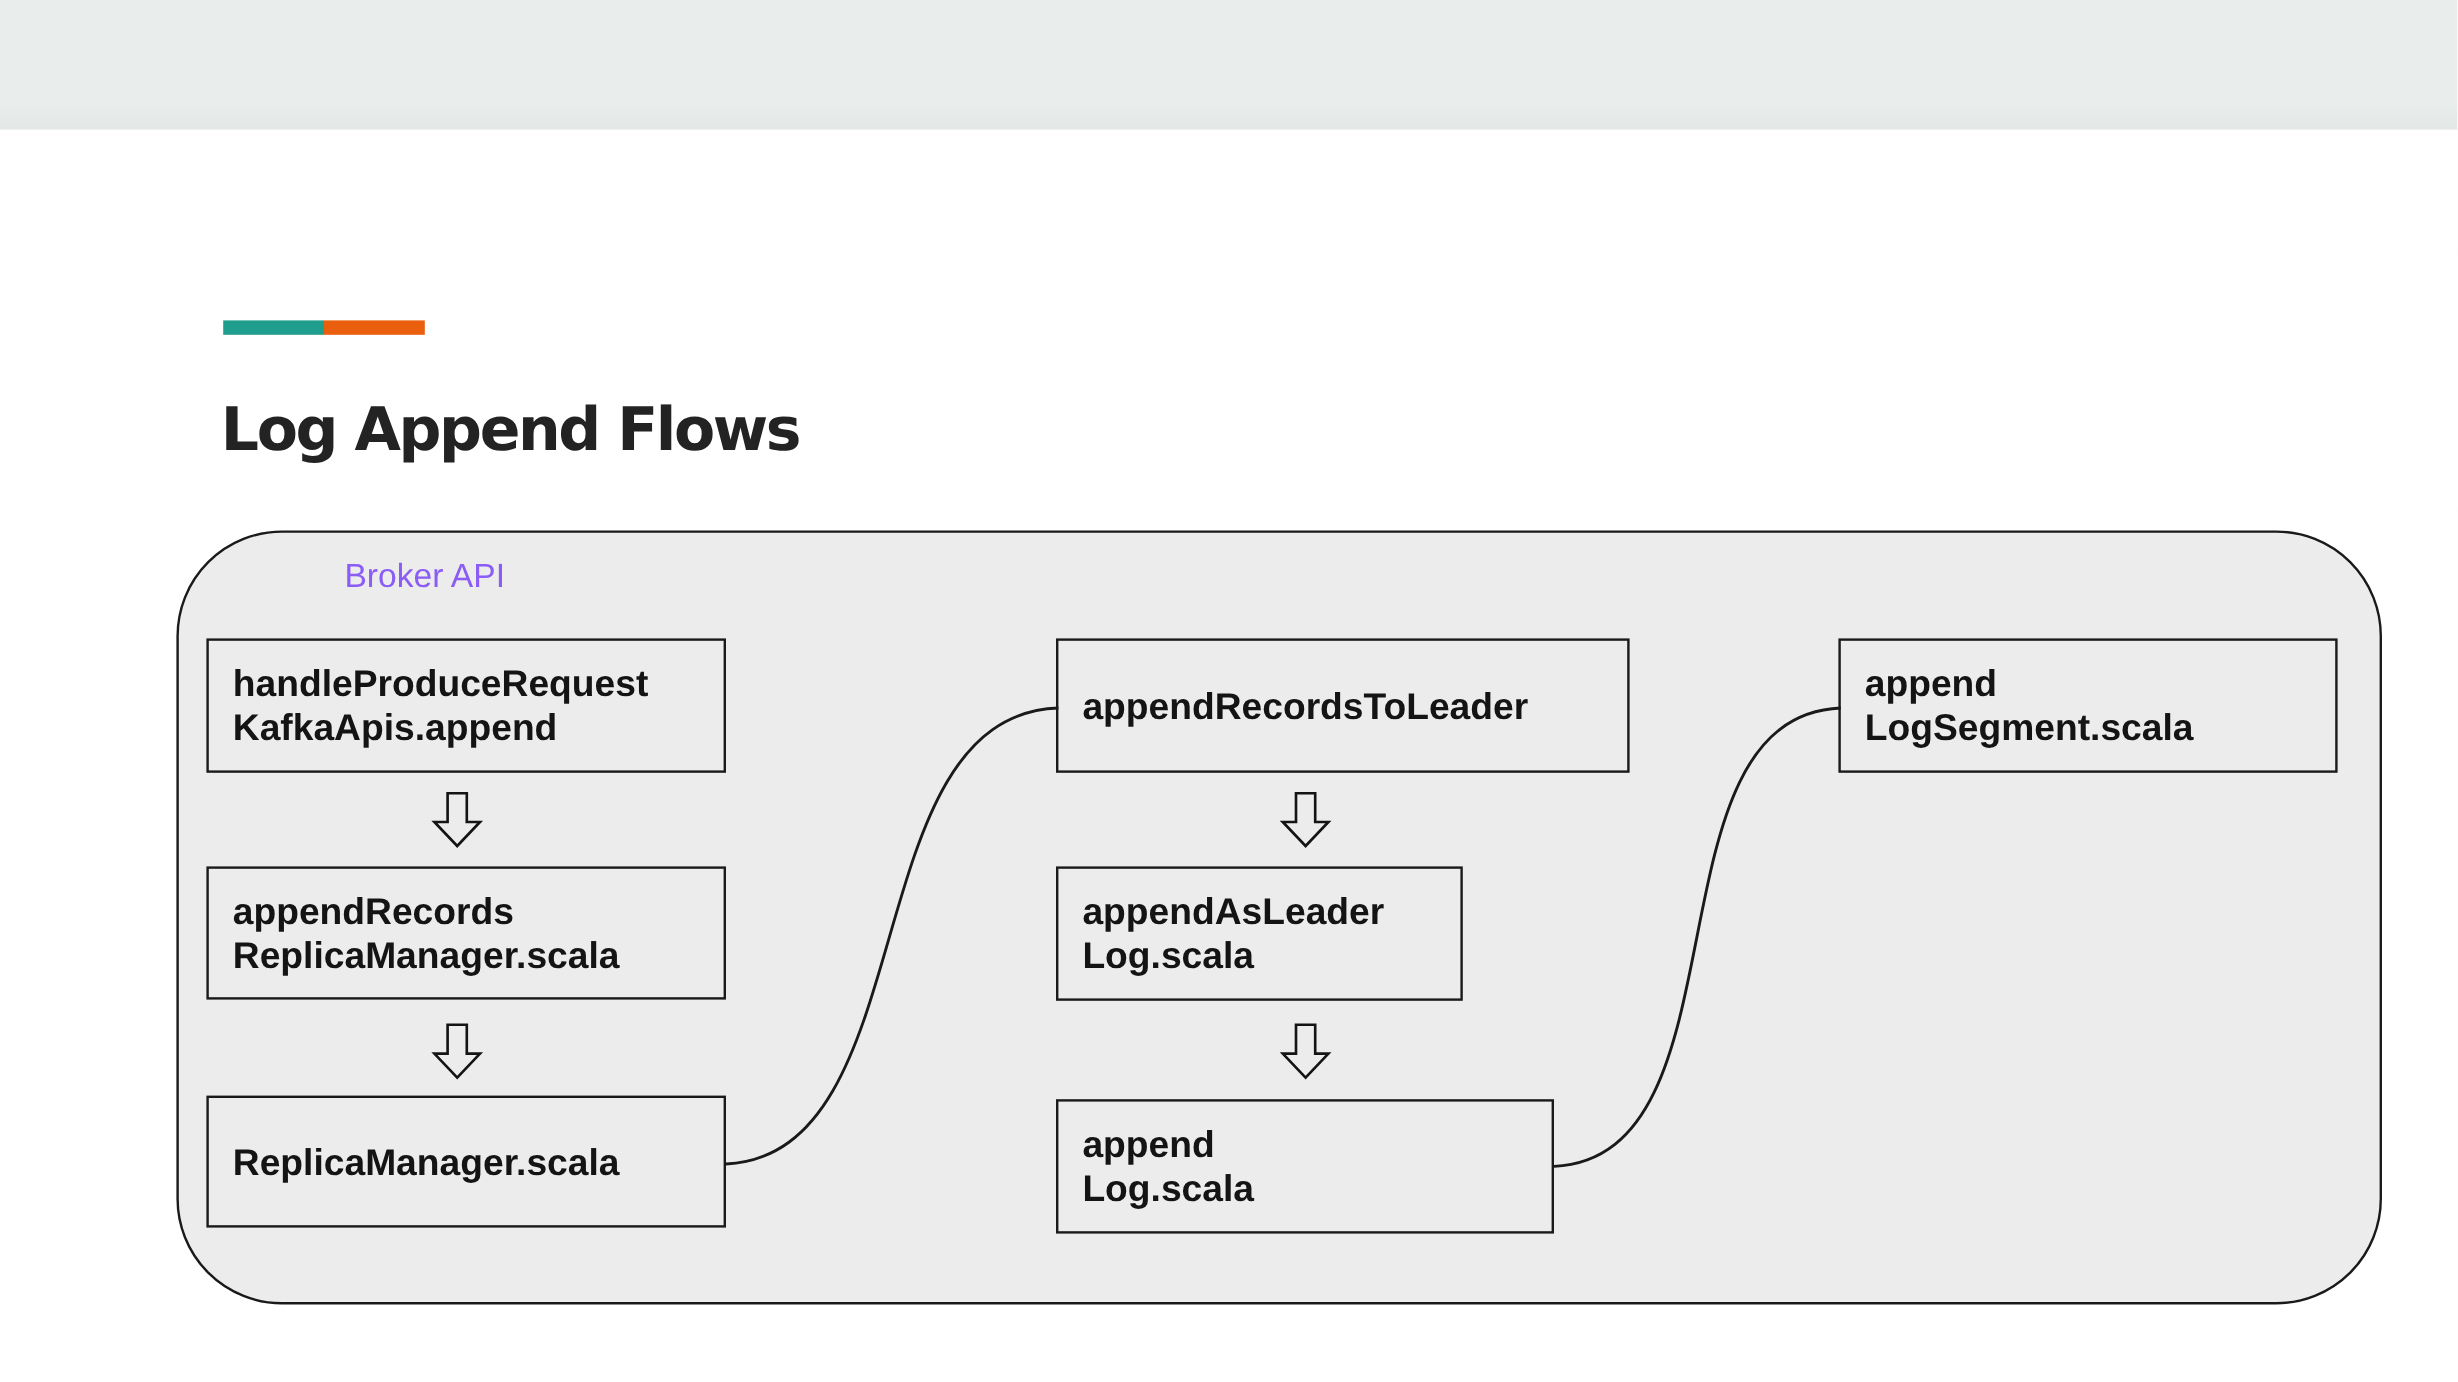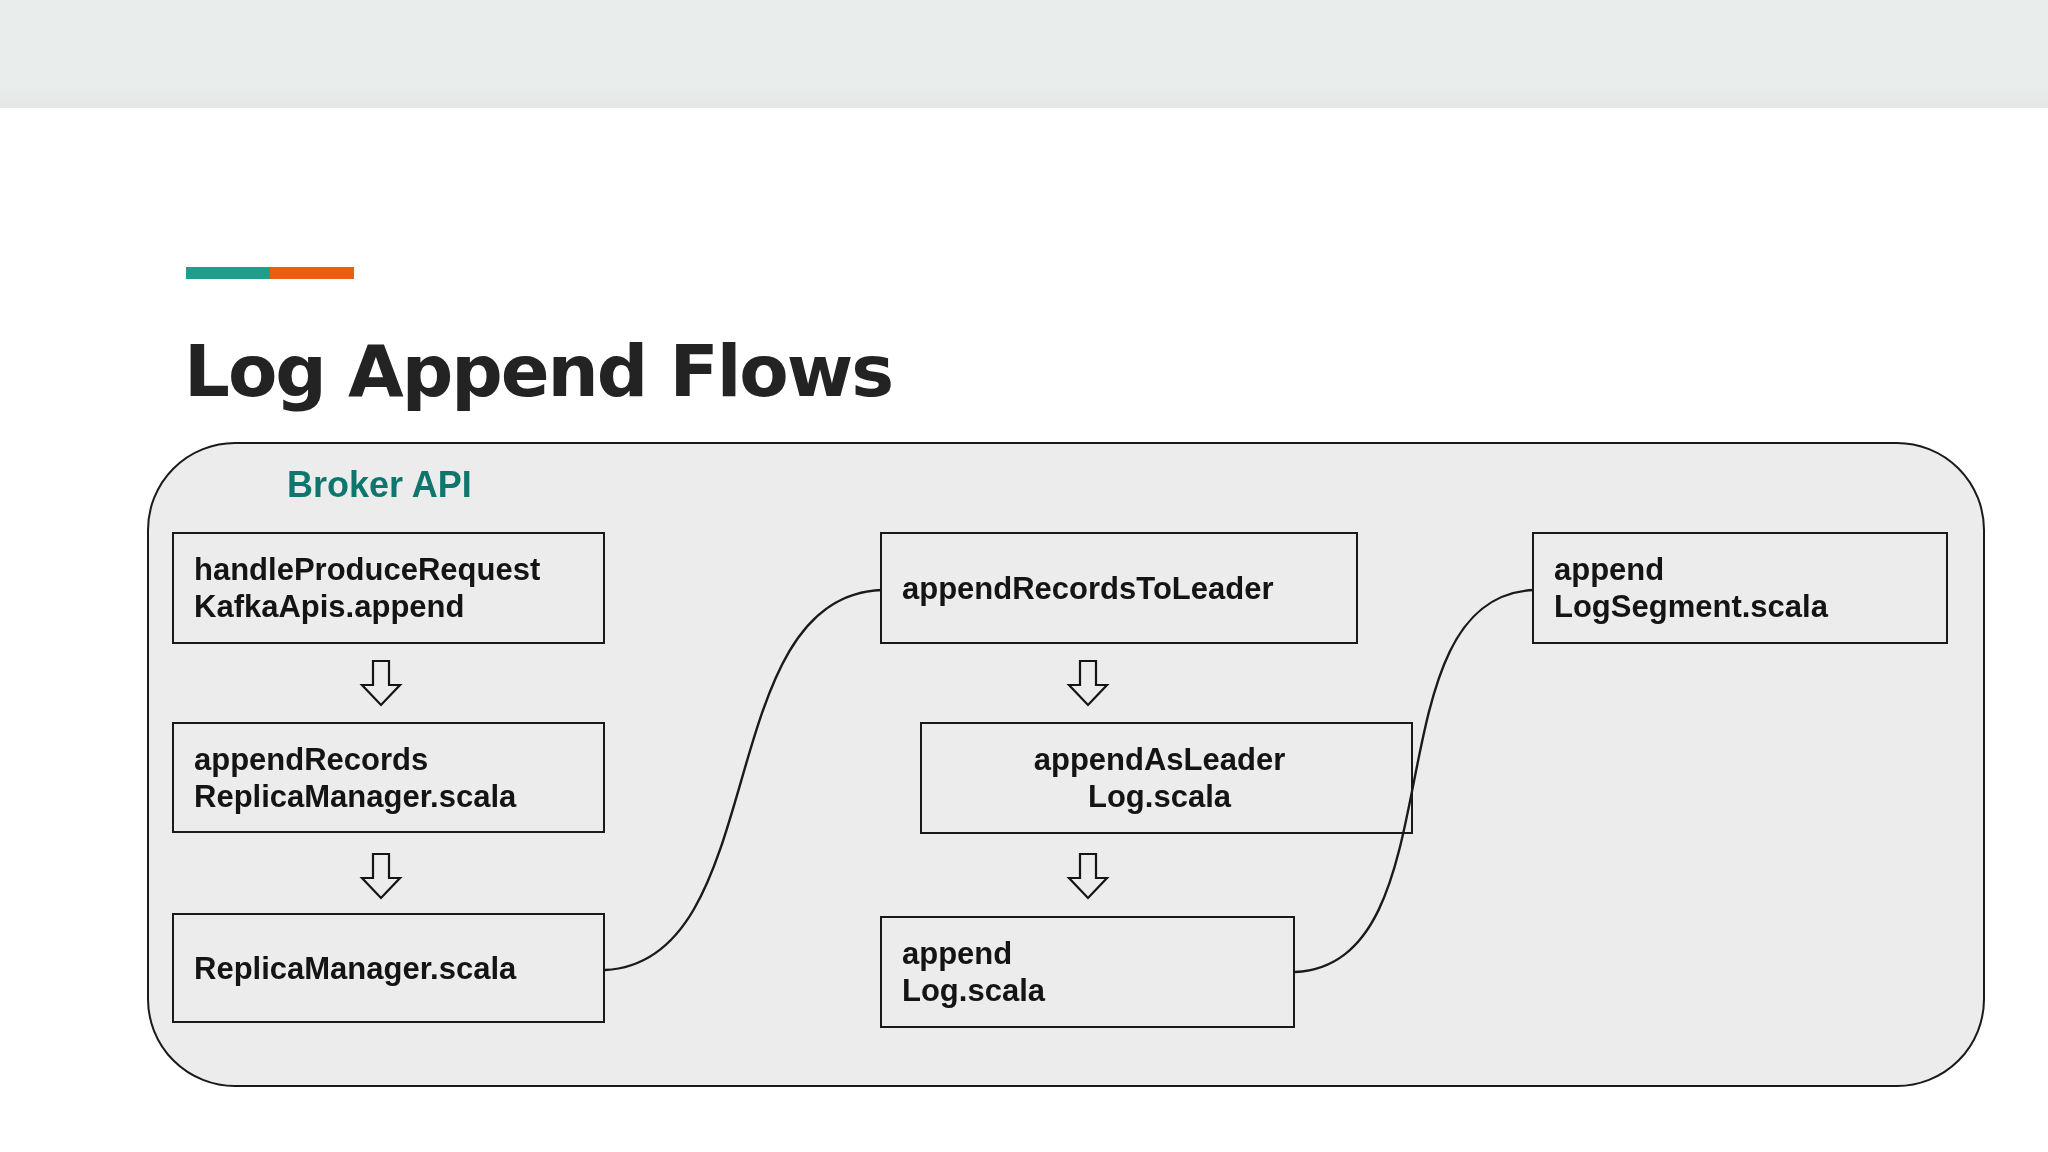--- a/index.html
+++ b/index.html
@@ -10,46 +10,46 @@
   .top-band{
     position:absolute;left:0;top:0;width:2048px;height:108px;
     background:linear-gradient(#e9edec 0 78%, #e3e8e6 100%);
   }
   .accent-bar{position:absolute;left:186px;top:267px;width:168px;height:12px;display:flex;}
   .accent-bar .teal{flex:1;background:#1f9e8e;}
   .accent-bar .orange{flex:1;background:#e95f0e;}
   .title{
     position:absolute;left:184px;top:330px;margin:0;
     font-family:"DejaVu Sans","Liberation Sans",sans-serif;
-    font-size:72px;font-weight:bold;letter-spacing:-2px;color:#232323;line-height:1.15;
+    font-size:50px;font-weight:bold;letter-spacing:-2px;color:#232323;line-height:1.15;
   }
   .broker{
     position:absolute;left:147px;top:442px;width:1838px;height:645px;
     background:#ebeceb;border:2px solid #1a1a1a;border-radius:88px;
     box-sizing:border-box;
   }
   .broker-label{
     position:absolute;left:287px;top:464px;
-    font-size:36px;font-weight:bold;color:#0f766e;
+    font-size:28px;font-weight:normal;color:#8b5cf6;
   }
   .fbox{
     position:absolute;box-sizing:border-box;
     background:#ebeceb;border:2px solid #1a1a1a;
     display:flex;flex-direction:column;justify-content:center;
     padding:4px 34px 4px 20px;
   }
   .fbox .fn,.fbox .file{
     font-size:31px;font-weight:bold;line-height:37px;color:#141414;
     word-break:break-all;
   }
   .c1r1{left:172px;top:532px;width:433px;height:112px;}
   .c1r2{left:172px;top:722px;width:433px;height:111px;}
   .c1r3{left:172px;top:913px;width:433px;height:110px;}
   .c2r1{left:880px;top:532px;width:478px;height:112px;}
-  .c2r2{left:920px;top:722px;width:493px;height:112px;text-align:center;}
+  .c2r2{left:880px;top:722px;width:339px;height:112px;}
   .c2r3{left:880px;top:916px;width:415px;height:112px;}
   .c3r1{left:1532px;top:532px;width:416px;height:112px;}
   .arrow{position:absolute;width:44px;height:48px;}
   .a1{left:359px;top:659px;}
   .a2{left:359px;top:852px;}
   .a3{left:1066px;top:659px;}
   .a4{left:1066px;top:852px;}
   .curves{position:absolute;left:0;top:0;width:2048px;height:1152px;pointer-events:none;}
 </style>
 </head>

